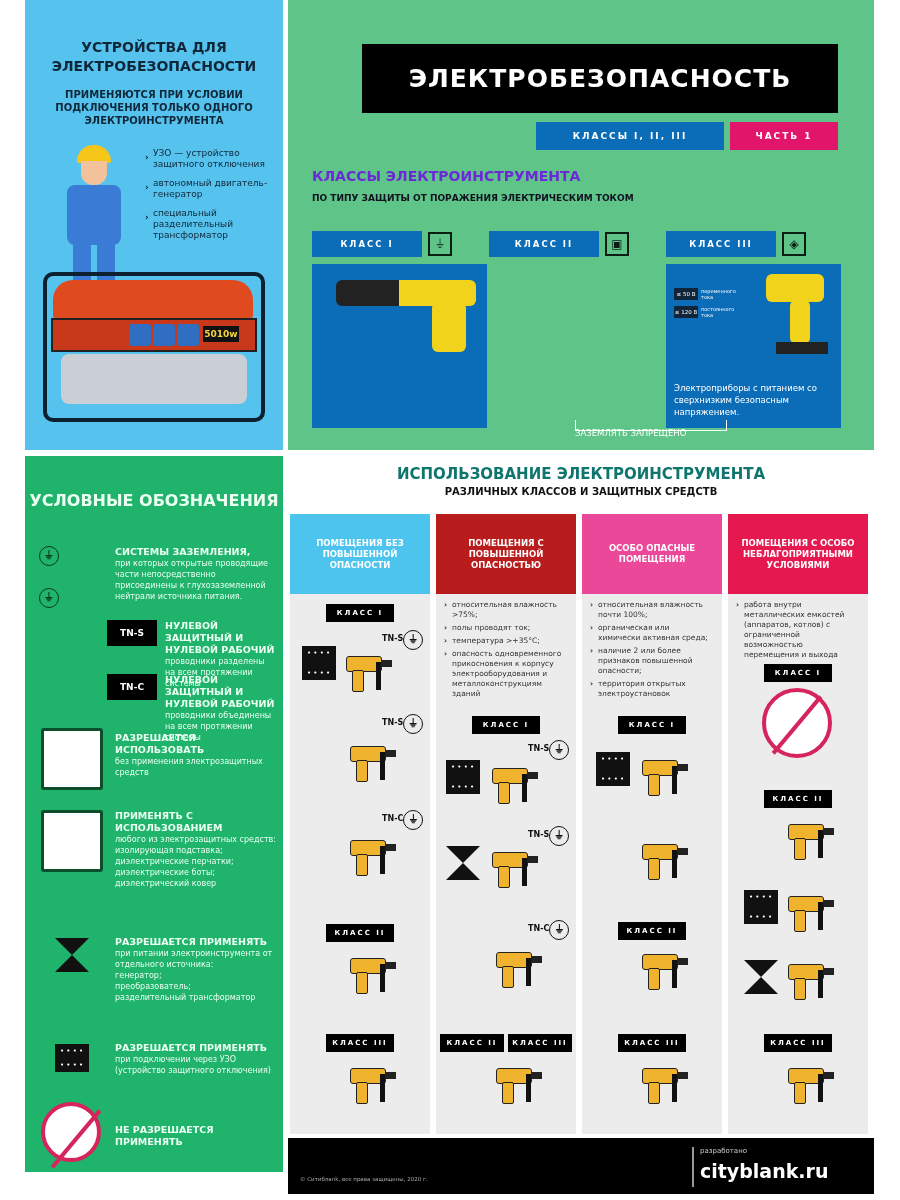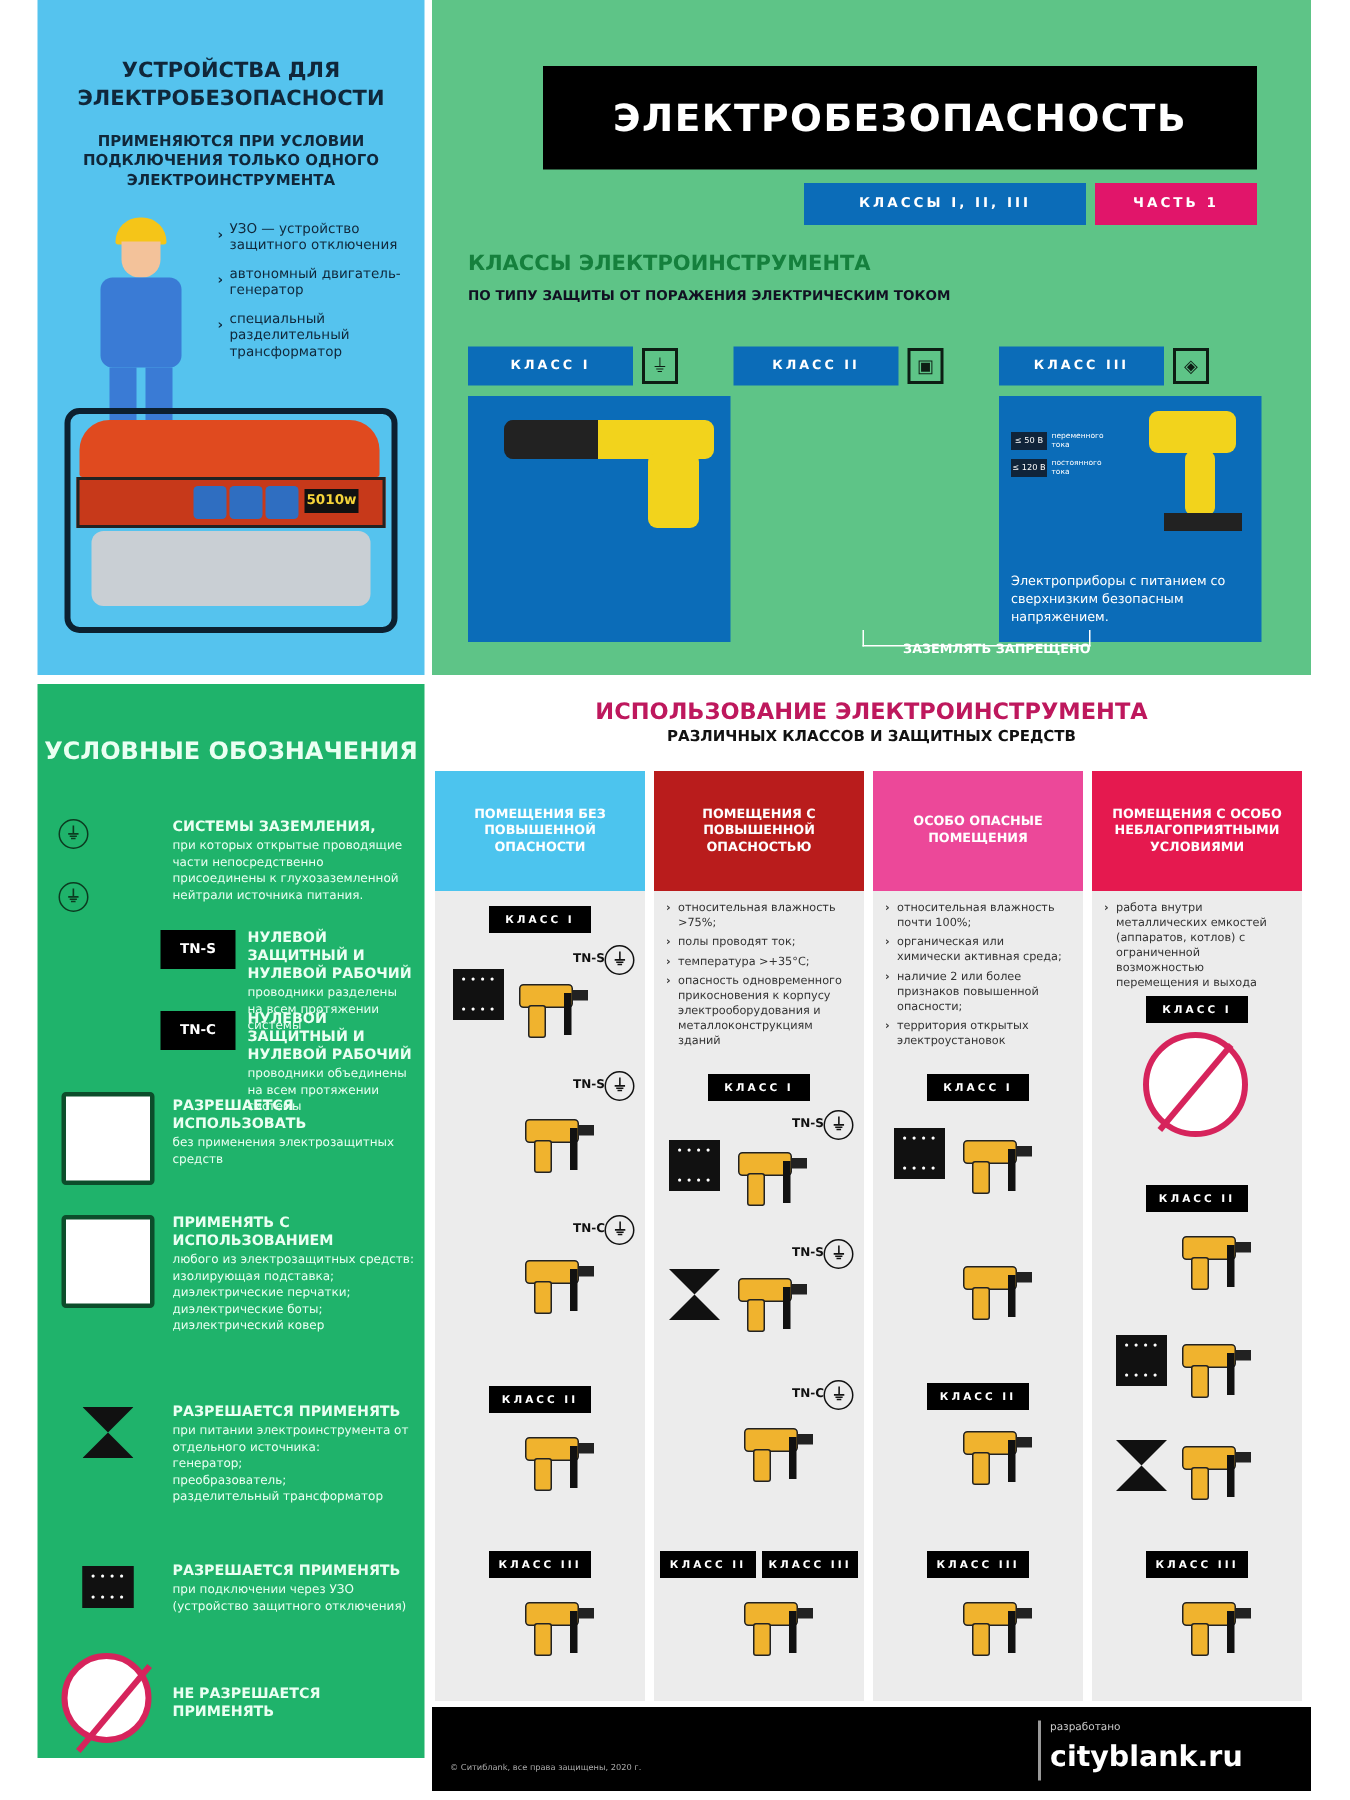--- a/index.html
+++ b/index.html
@@ -10,42 +10,42 @@
 #tl h1{position:absolute;left:0;top:38px;width:258px;text-align:center;font-size:14px;font-weight:bold;color:#10273a;line-height:19px}
 #tl h2{position:absolute;left:0;top:88px;width:258px;text-align:center;font-size:10px;font-weight:bold;color:#10273a;line-height:13px}
 #tl ul{position:absolute;left:120px;top:148px;list-style:none;font-size:9px;color:#10273a;line-height:11px}
 #tl li{margin-bottom:8px;padding-left:8px;position:relative}
 #tl li::before{content:"›";position:absolute;left:0;top:4px;font-weight:bold}
 
 #tr{left:288px;top:0;width:586px;height:450px;background:#5ec487}
 #title{left:362px;top:44px;width:476px;height:69px;background:#000;color:#fff;font-size:25px;font-weight:bold;display:flex;align-items:center;justify-content:center;letter-spacing:1px}
 #badge1{left:536px;top:122px;width:188px;height:28px;background:#0b6cb8;color:#fff;font-size:9px;font-weight:bold;display:flex;align-items:center;justify-content:center;letter-spacing:2px}
 #badge2{left:730px;top:122px;width:108px;height:28px;background:#e1156a;color:#fff;font-size:9px;font-weight:bold;display:flex;align-items:center;justify-content:center;letter-spacing:2px}
-#sec1t{left:312px;top:168px;font-size:14px;font-weight:bold;color:#15803d}
+#sec1t{left:312px;top:168px;font-size:14px;font-weight:bold;color:#6d28d9}
 #sec1s{left:312px;top:193px;font-size:9px;font-weight:bold;color:#112}
 .cls{position:absolute;top:230px;width:175px}
 .cls .hdr{height:28px;display:flex;align-items:center}
 .cls .lbl{background:#0b6cb8;color:#fff;font-size:8.5px;font-weight:bold;letter-spacing:2px;height:26px;width:110px;display:flex;align-items:center;justify-content:center}
 .cls .sym{width:24px;height:24px;margin-left:6px;background:#5ec487;border:2px solid #0d1e14;display:flex;align-items:center;justify-content:center;font-size:12px;color:#0d1e14}
 .cls .box{margin-top:6px;height:164px;background:#0b6cb8;position:relative}
 .cls .txt{position:absolute;left:8px;bottom:10px;right:6px;color:#fff;font-size:8.5px;line-height:12px}
 .tool{position:absolute;background:#f2d31c;border-radius:6px}
-#noground{left:575px;top:428px;width:152px;font-size:8.5px;color:#fff;font-weight:bold;text-align:right}
+#noground{left:575px;top:428px;width:152px;font-size:8.5px;color:#fff;font-weight:normal;text-align:left}
 #noground::before{content:"";position:absolute;left:0;right:0;top:-8px;height:10px;border:1.5px solid #fff;border-top:none}
 
 #bl{left:25px;top:456px;width:258px;height:716px;background:#1fb36b}
 #bl h1{position:absolute;left:0;top:34px;width:258px;text-align:center;font-size:16px;font-weight:bold;color:#eafff2;line-height:22px}
 .leg{position:absolute;left:0;width:258px}
 .leg .ic{position:absolute;left:16px}
 .leg .t{position:absolute;left:90px;right:6px;color:#eafff2;font-size:8px;line-height:11px}
 .leg .t b{display:block;font-size:9.5px;line-height:12px;color:#eafff2}
 .tnbox{position:absolute;left:82px;width:50px;height:26px;background:#000;color:#fff;font-size:9px;font-weight:bold;display:flex;align-items:center;justify-content:center}
 .wbox{width:62px;height:62px;background:#fff;border:3px solid #0c4d2b;border-radius:3px}
 
-#ut{left:288px;top:465px;width:586px;text-align:center;font-size:15px;font-weight:bold;color:#be185d}
+#ut{left:288px;top:465px;width:586px;text-align:center;font-size:15px;font-weight:bold;color:#0f766e}
 #us{left:288px;top:486px;width:586px;text-align:center;font-size:10px;font-weight:bold;color:#111}
 .col{position:absolute;top:514px;width:140px;height:620px;background:#ececec}
 .col .head{height:80px;display:flex;align-items:center;justify-content:center;text-align:center;color:#fff;font-size:8.5px;font-weight:bold;line-height:11px;padding:0 6px}
 .col ul{list-style:none;padding:6px 8px;font-size:7.5px;color:#333;line-height:10px}
 .col li{position:relative;padding-left:8px;margin-bottom:3px}
 .col li::before{content:"›";position:absolute;left:0;font-weight:bold}
 .kl{position:absolute;height:18px;background:#000;color:#fff;font-size:7px;font-weight:bold;letter-spacing:2px;display:flex;align-items:center;justify-content:center;width:68px}
 .drill{position:absolute;width:44px;height:44px}
 .drill .b{position:absolute;left:0;top:4px;width:36px;height:16px;background:#f0b32e;border:1.5px solid #222;border-radius:3px}
 .drill .h{position:absolute;left:6px;top:18px;width:12px;height:22px;background:#f0b32e;border:1.5px solid #222;border-radius:2px}

